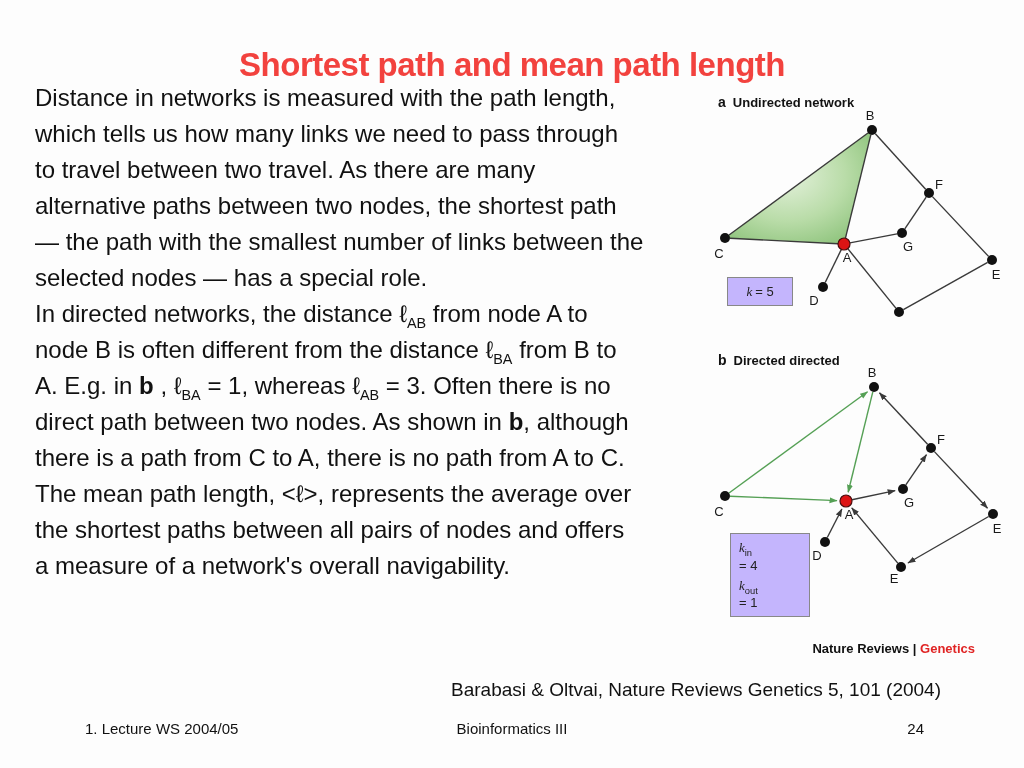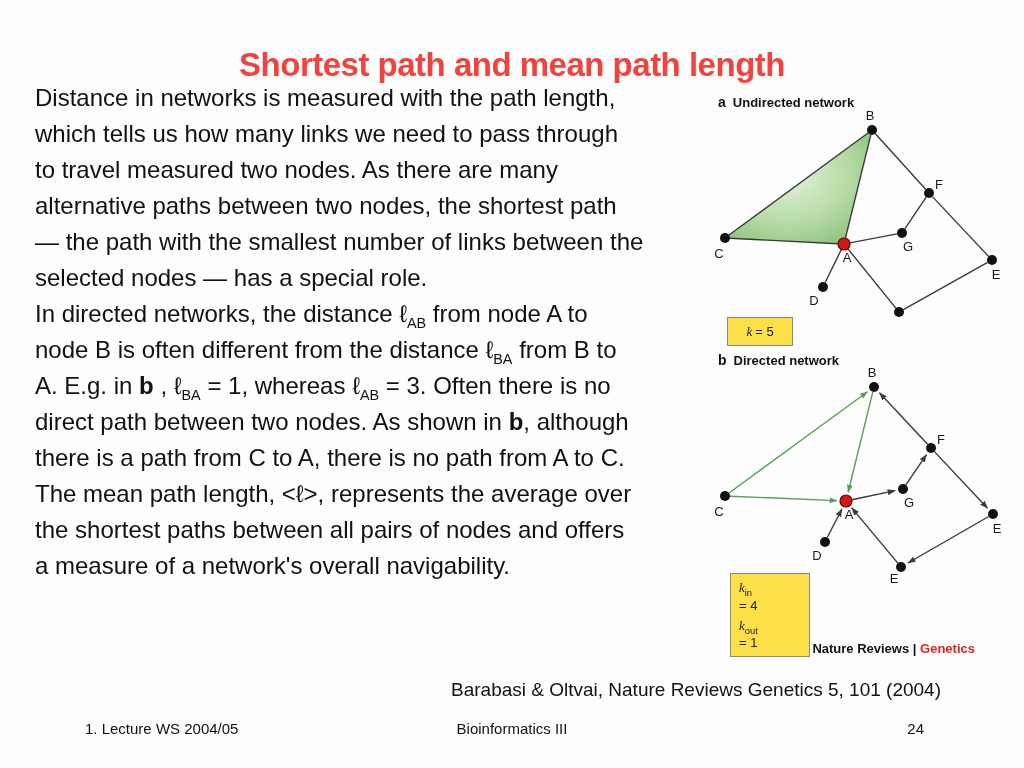--- a/index.html
+++ b/index.html
@@ -18,22 +18,22 @@
   .body-text sub{font-size:0.60em;line-height:0;}
   .fig-panel{position:absolute;left:700px;width:324px;}
   .panel-a{top:92px;height:252px;}
   .panel-b{top:350px;height:262px;}
   .panel-label{
     position:absolute;left:18px;top:2px;font-size:13px;font-weight:bold;color:#111;
   }
   .panel-label .letter{font-weight:900;margin-right:7px;font-size:14px;}
   .net-svg{position:absolute;left:0;top:0;width:324px;height:100%;}
   .kbox{
-    position:absolute;background:#fde047;border:1px solid #888;
-    font-size:13px;color:#222;margin-top:40px;
+    position:absolute;background:#c4b5fd;border:1px solid #888;
+    font-size:13px;color:#222;
   }
   .kbox-a{left:27px;top:185px;width:64px;height:27px;display:flex;align-items:center;justify-content:center;}
   .kbox-b{left:30px;top:183px;width:62px;padding:6px 8px;display:flex;flex-direction:column;gap:5px;}
   .krow{display:flex;justify-content:space-between;align-items:baseline;flex-direction:column;}
   .krow i{font-family:"Liberation Serif","DejaVu Serif",serif;}
   .kbox-a i{font-family:"Liberation Serif","DejaVu Serif",serif;margin-right:3px;}
   .krow sub{font-size:0.72em;}
   .credit{
     position:absolute;right:49px;top:641px;font-size:13px;font-weight:bold;color:#111;
   }
@@ -51,21 +51,21 @@
 </head>
 <body>
 
 <div class="slide">
 
   <h1 class="title" style="color: rgb(242, 66, 62);">Shortest path and mean path length</h1>
 
   <div class="body-text" id="body-lines">
       <div><span>Distance in networks is measured with the path length,</span></div>
       <div><span>which tells us how many links we need to pass through</span></div>
-      <div><span>to travel measured two nodes. As there are many</span></div>
+      <div><span>to travel between two travel. As there are many</span></div>
       <div><span>alternative paths between two nodes, the shortest path</span></div>
       <div><span>— the path with the smallest number of links between the</span></div>
       <div><span>selected nodes — has a special role.</span></div>
       <div><span>In directed networks, the distance </span><span>ℓ</span><sub>AB</sub><span> from node A to</span></div>
       <div><span>node B is often different from the distance </span><span>ℓ</span><sub>BA</sub><span> from B to</span></div>
       <div><span>A. E.g. in </span><span style="font-weight: bold;">b</span><span> , </span><span>ℓ</span><sub>BA</sub><span> = 1, whereas </span><span>ℓ</span><sub>AB</sub><span> = 3. Often there is no</span></div>
       <div><span>direct path between two nodes. As shown in </span><span style="font-weight: bold;">b</span><span>, although</span></div>
       <div><span>there is a path from C to A, there is no path from A to C.</span></div>
       <div><span>The mean path length, &lt;ℓ&gt;, represents the average over</span></div>
       <div><span>the shortest paths between all pairs of nodes and offers</span></div>
@@ -111,21 +111,21 @@
         <text x="114" y="213" text-anchor="middle" font-size="13" fill="#1a1a1a">D</text>
         <circle cx="199" cy="220" r="5" fill="#111111" stroke="none" stroke-width="1.2"></circle>
       </svg>
     <div class="kbox kbox-a" id="kbox-a">
         <span><span><i>k</i></span><span>= 5</span></span>
       </div>
   </div>
 
   <div class="fig-panel panel-b">
     <div class="panel-label">
-      <span class="letter">b</span><span>Directed network</span>
+      <span class="letter">b</span><span>Directed directed</span>
     </div>
     <svg class="net-svg" id="svg-b" viewBox="0 0 324 262">
       <defs>
         <marker id="arr-black" markerWidth="9" markerHeight="7" refX="7.5" refY="3" orient="auto" markerUnits="userSpaceOnUse">
           <path d="M0,0 L8,3 L0,6 Z" fill="#3a3a3a"></path>
         </marker>
         <marker id="arr-green" markerWidth="9" markerHeight="7" refX="7.5" refY="3" orient="auto" markerUnits="userSpaceOnUse">
           <path d="M0,0 L8,3 L0,6 Z" fill="#55a055"></path>
         </marker>
       </defs>

